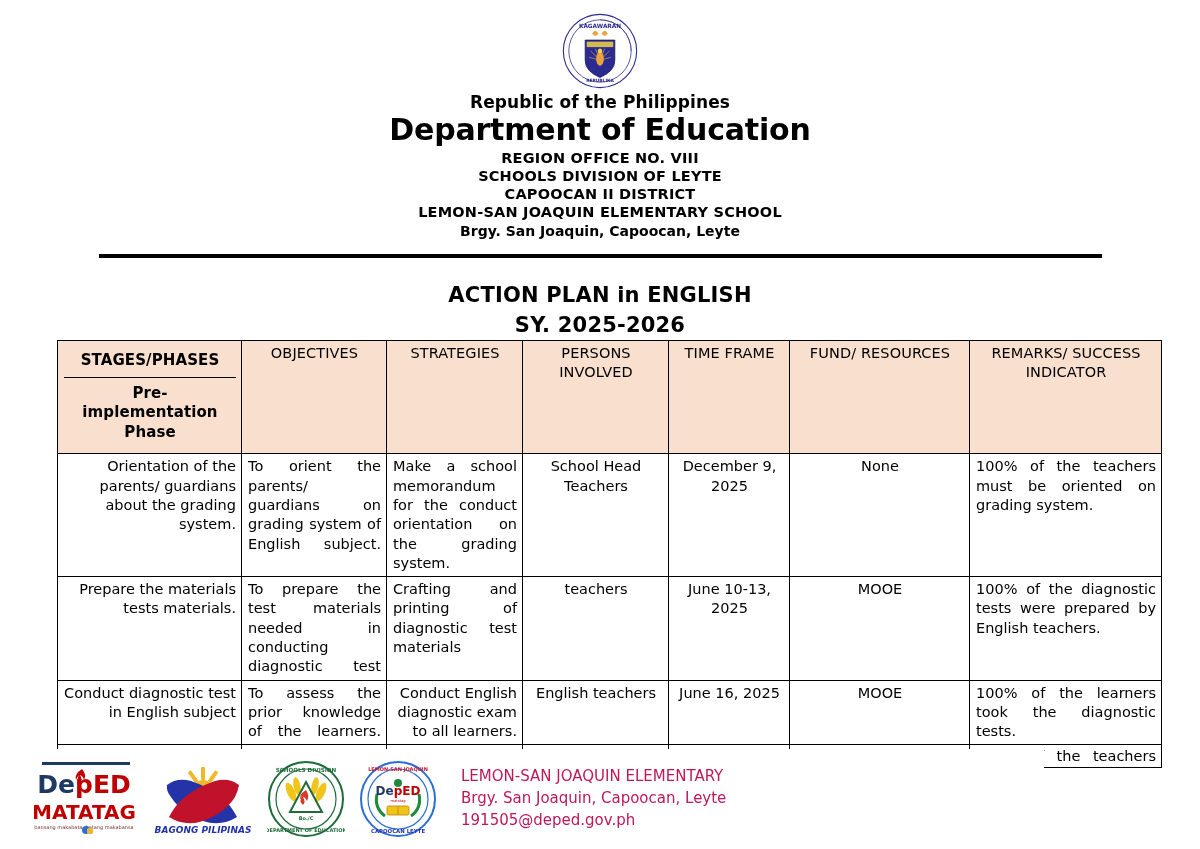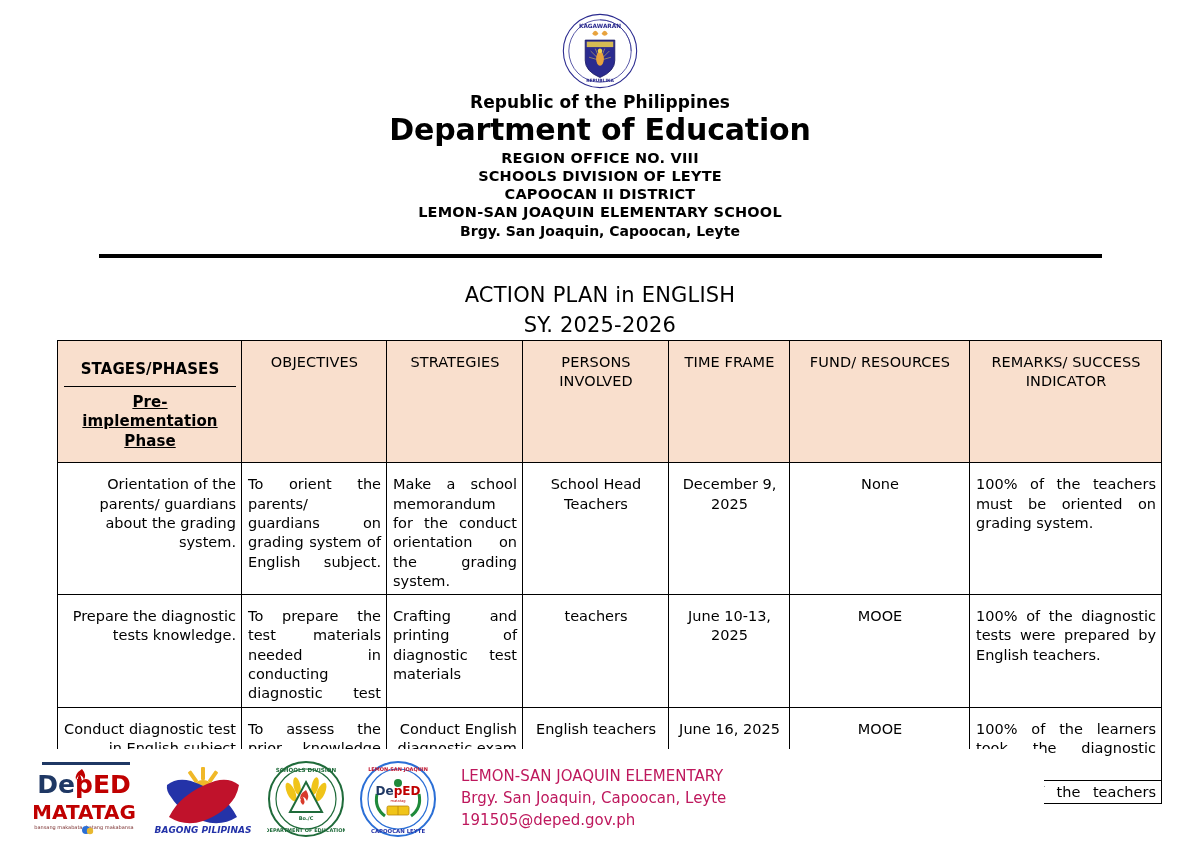--- a/index.html
+++ b/index.html
@@ -57,42 +57,42 @@
     width: 1003px;
   }
 
   
   .plan-title {
     text-align: center;
     margin-top: 22px;
   }
   .plan-title .line {
     font-size: 21px;
-    font-weight: normal;
+    font-weight: bold;
     line-height: 1.45;
     letter-spacing: .2px;
   }
 
   
   .table-wrap {
     position: absolute;
     left: 57px;
     top: 340px;
     width: 1104px;
   }
   table.plan {
     border-collapse: collapse;
     table-layout: fixed;
     width: 1104px;
     border: 1.5px solid #000;
   }
   table.plan td, table.plan th {
     border: 1px solid #000;
     vertical-align: top;
-    padding: 12px 5px 3px 6px;
+    padding: 3px 5px 3px 6px;
     font-size: 14.5px;
     line-height: 1.33;
     font-weight: normal;
     margin-top: 40px;
   }
   thead th {
     background: #f9dfcd;
     text-align: center;
     vertical-align: middle;
     font-weight: bold;
@@ -107,21 +107,20 @@
     font-weight: bold;
     font-size: 15px;
     text-align: center;
   }
   .stages-bot {
     padding: 6px 2px 8px 2px;
     font-weight: bold;
     font-size: 15px;
     text-align: center;
     line-height: 1.3;
-    text-decoration: underline;
   }
   th.stages-cell { padding: 0; vertical-align: top; }
 
   td.just { text-align: justify; text-align-last: justify; hyphens: none; }
   td.just.last-loose { text-align: justify; text-align-last: left; }
   td.ctr { text-align: center; }
   td.plain { text-align: right; }
 
   
   col.c-stage   { width: 184px; }
@@ -238,21 +237,21 @@
       <tr class="r0">
         <td class="plain">Orientation of the parents/ guardians about the grading system.</td>
         <td class="just">To orient the parents/ guardians on grading system of English subject.</td>
         <td class="just">Make a school memorandum for the conduct orientation on the grading system.</td>
         <td class="ctr">School Head Teachers</td>
         <td class="ctr">December 9, 2025</td>
         <td class="ctr">None</td>
         <td class="just last-loose">100% of the teachers must be oriented on grading system.</td>
       </tr>
       <tr class="r1">
-        <td class="plain">Prepare the diagnostic tests knowledge.</td>
+        <td class="plain">Prepare the materials tests materials.</td>
         <td class="just">To prepare the test materials needed in conducting diagnostic test</td>
         <td class="just">Crafting and printing of diagnostic test materials</td>
         <td class="ctr">teachers</td>
         <td class="ctr">June 10-13, 2025</td>
         <td class="ctr">MOOE</td>
         <td class="just last-loose">100% of the diagnostic tests were prepared by English teachers.</td>
       </tr>
       <tr class="r2">
         <td class="plain">Conduct diagnostic test in English subject</td>
         <td class="just">To assess the prior knowledge of the learners.</td>

